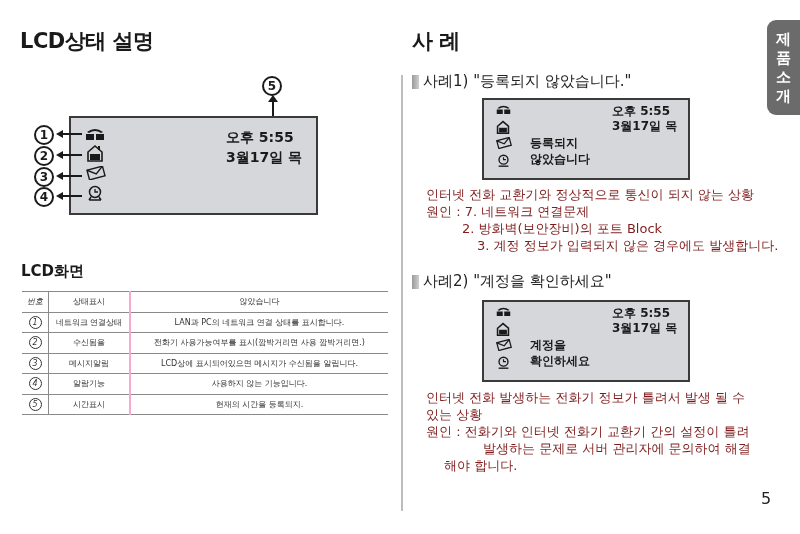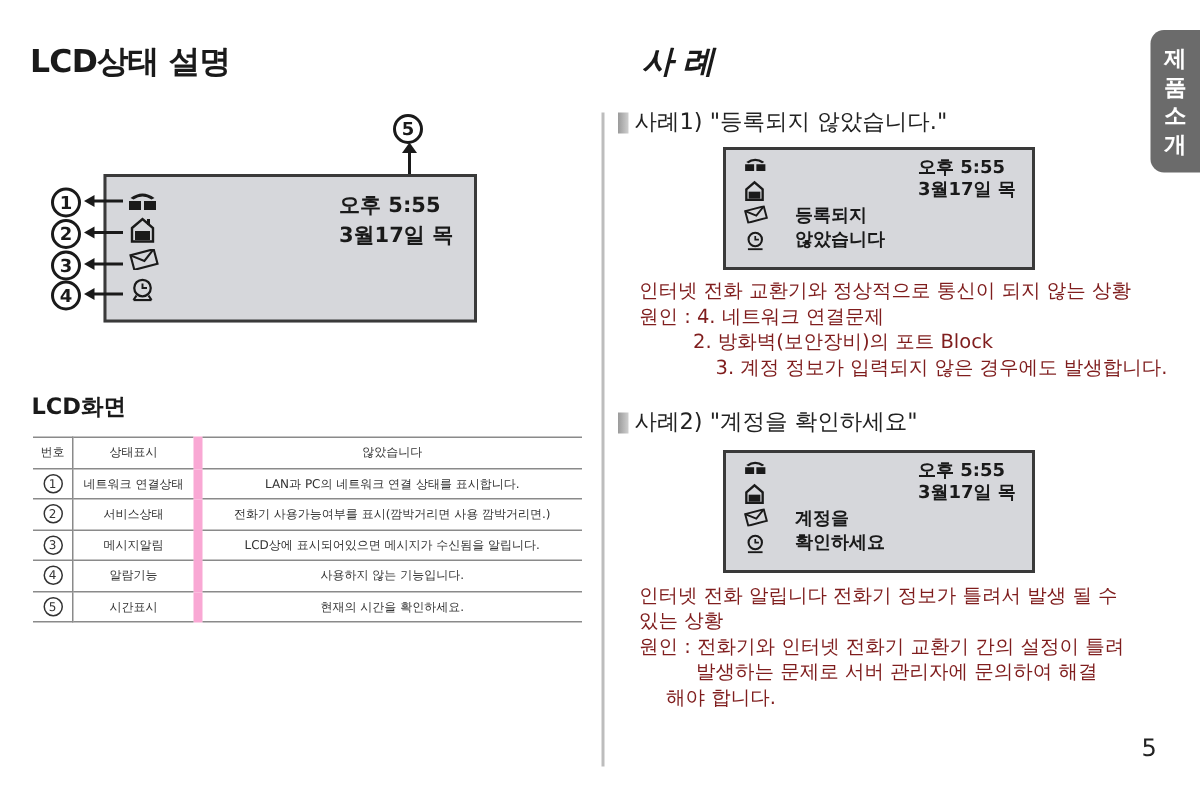--- a/index.html
+++ b/index.html
@@ -31,22 +31,22 @@
 
   
   table.lcd-table {
     position: absolute; left: 22px; top: 291px; width: 366px; border-collapse: collapse;
     font-size: 8px; color: #333;
   }
   table.lcd-table td, table.lcd-table th {
     border-top: 1px solid #8a8a8a; border-bottom: 1px solid #8a8a8a;
     height: 19.5px; text-align: center; font-weight: normal; padding: 0; white-space: nowrap;
   }
-  table.lcd-table .c1 { width: 26px; border-right: 1px solid #8a8a8a; }
-  table.lcd-table .c2 { width: 80px; border-right: 6px solid #f9a8d4; }
+  table.lcd-table .c1 { width: 26px; border-right: 1px solid #8a8a8a; font-style: italic; }
+  table.lcd-table .c2 { width: 80px; border-right: 2px solid #f9a8d4; font-family: Liberation Serif, serif; }
   .tcirc {
     display: inline-flex; width: 11px; height: 11px; border: 1.5px solid #333; border-radius: 50%;
     align-items: center; justify-content: center; font-size: 8px; color: #333;
   }
 
   
   .vline { left: 401px; top: 75px; width: 1.5px; height: 436px; background: #bdbdbd; }
   .case-title { font-size: 15px; color: #222; display: flex; align-items: center; }
   .case-bar { width: 7px; height: 14px; background: linear-gradient(90deg, #9a9a9a, #cfcfcf); margin-right: 4px; }
   .lcd-small {
@@ -131,43 +131,43 @@
     <th class="c2">상태표시</th>
     <th>않았습니다</th>
   </tr>
   <tr>
     <td class="c1"><span class="tcirc">1</span></td>
     <td class="c2">네트워크 연결상태</td>
     <td>LAN과 PC의 네트워크 연결 상태를 표시합니다.</td>
   </tr>
   <tr>
     <td class="c1"><span class="tcirc">2</span></td>
-    <td class="c2">서비스상태</td>
+    <td class="c2">수신됨을</td>
     <td>전화기 사용가능여부를 표시(깜박거리면 사용 깜박거리면.)</td>
   </tr>
   <tr>
     <td class="c1"><span class="tcirc">3</span></td>
     <td class="c2">메시지알림</td>
     <td>LCD상에 표시되어있으면 메시지가 수신됨을 알립니다.</td>
   </tr>
   <tr>
     <td class="c1"><span class="tcirc">4</span></td>
     <td class="c2">알람기능</td>
     <td>사용하지 않는 기능입니다.</td>
   </tr>
   <tr>
     <td class="c1"><span class="tcirc">5</span></td>
     <td class="c2">시간표시</td>
-    <td>현재의 시간을 확인하세요.</td>
+    <td>현재의 시간을 등록되지.</td>
   </tr>
 </tbody>
   </table>
 
 <div class="abs vline"></div>
-<div class="abs h1" style="left:428px; top:27px;font-style:italic;">사 례</div>
+<div class="abs h1" style="left:412px; top:27px;">사 례</div>
 
 <div class="abs case-title" style="left:412px; top:72px;">
   <span class="case-bar"></span>
   <span>사례1) "등록되지 않았습니다."</span>
 </div>
 <div class="abs lcd-small" style="left:482px; top:98px;">
   <div class="abs icon" style="left:12px; top:4px;">
     <svg width="15" height="11" viewBox="0 0 20 14">
         <path d="M2 5 Q10 -1 18 5 L16 6 Q10 2 4 6 Z" fill="#1a1a1a"></path>
         <rect x="1" y="7" width="8" height="6" fill="#1a1a1a"></rect>
@@ -194,21 +194,21 @@
         <path d="M8 4 L8 7 L11 7" fill="none" stroke="#1a1a1a" stroke-width="1.4"></path>
         <path d="M2 15 L14 15" stroke="#1a1a1a" stroke-width="1.7"></path>
       </svg>
   </div>
   <div class="abs txt" style="left:128px; top:4px;">오후 5:55</div>
   <div class="abs txt" style="left:128px; top:19px;">3월17일 목</div>
   <div class="abs txt" style="left:46px; top:36px;">등록되지</div>
   <div class="abs txt" style="left:46px; top:52px;font-family:Liberation Serif, serif;">않았습니다</div>
 </div>
 <div class="abs para" style="left:426px; top:186px;">인터넷 전화 교환기와 정상적으로 통신이 되지 않는 상황</div>
-<div class="abs para" style="left:426px; top:203px;">원인 : 4. 네트워크 연결문제</div>
+<div class="abs para" style="left:426px; top:203px;">원인 : 7. 네트워크 연결문제</div>
 <div class="abs para" style="left:462px; top:220px;text-align:right;">2. 방화벽(보안장비)의 포트 Block</div>
 <div class="abs para" style="left:477px; top:237px;">3. 계정 정보가 입력되지 않은 경우에도 발생합니다.</div>
 
 <div class="abs case-title" style="left:412px; top:272px;">
   <span class="case-bar"></span>
   <span>사례2) "계정을 확인하세요"</span>
 </div>
 <div class="abs lcd-small" style="left:482px; top:300px;">
   <div class="abs icon" style="left:12px; top:4px;">
     <svg width="15" height="11" viewBox="0 0 20 14">
@@ -236,24 +236,24 @@
         <circle cx="8" cy="7" r="5.5" fill="none" stroke="#1a1a1a" stroke-width="1.7"></circle>
         <path d="M8 4 L8 7 L11 7" fill="none" stroke="#1a1a1a" stroke-width="1.4"></path>
         <path d="M2 15 L14 15" stroke="#1a1a1a" stroke-width="1.7"></path>
       </svg>
   </div>
   <div class="abs txt" style="left:128px; top:4px;">오후 5:55</div>
   <div class="abs txt" style="left:128px; top:19px;">3월17일 목</div>
   <div class="abs txt" style="left:46px; top:36px;">계정을</div>
   <div class="abs txt" style="left:46px; top:52px;">확인하세요</div>
 </div>
-<div class="abs para" style="left:426px; top:389px;">인터넷 전화 알립니다 전화기 정보가 틀려서 발생 될 수</div>
+<div class="abs para" style="left:426px; top:389px;">인터넷 전화 발생하는 전화기 정보가 틀려서 발생 될 수</div>
 <div class="abs para" style="left:426px; top:406px;">있는 상황</div>
 <div class="abs para" style="left:426px; top:423px;">원인 : 전화기와 인터넷 전화기 교환기 간의 설정이 틀려</div>
-<div class="abs para" style="left:464px; top:440px;">발생하는 문제로 서버 관리자에 문의하여 해결</div>
+<div class="abs para" style="left:483px; top:440px;">발생하는 문제로 서버 관리자에 문의하여 해결</div>
 <div class="abs para" style="left:444px; top:457px;">해야 합니다.</div>
 
 <div class="abs side-tab">
   <span>제</span>
   <span>품</span>
   <span>소</span>
   <span>개</span>
 </div>
 
 <div class="abs page-num">5</div>

